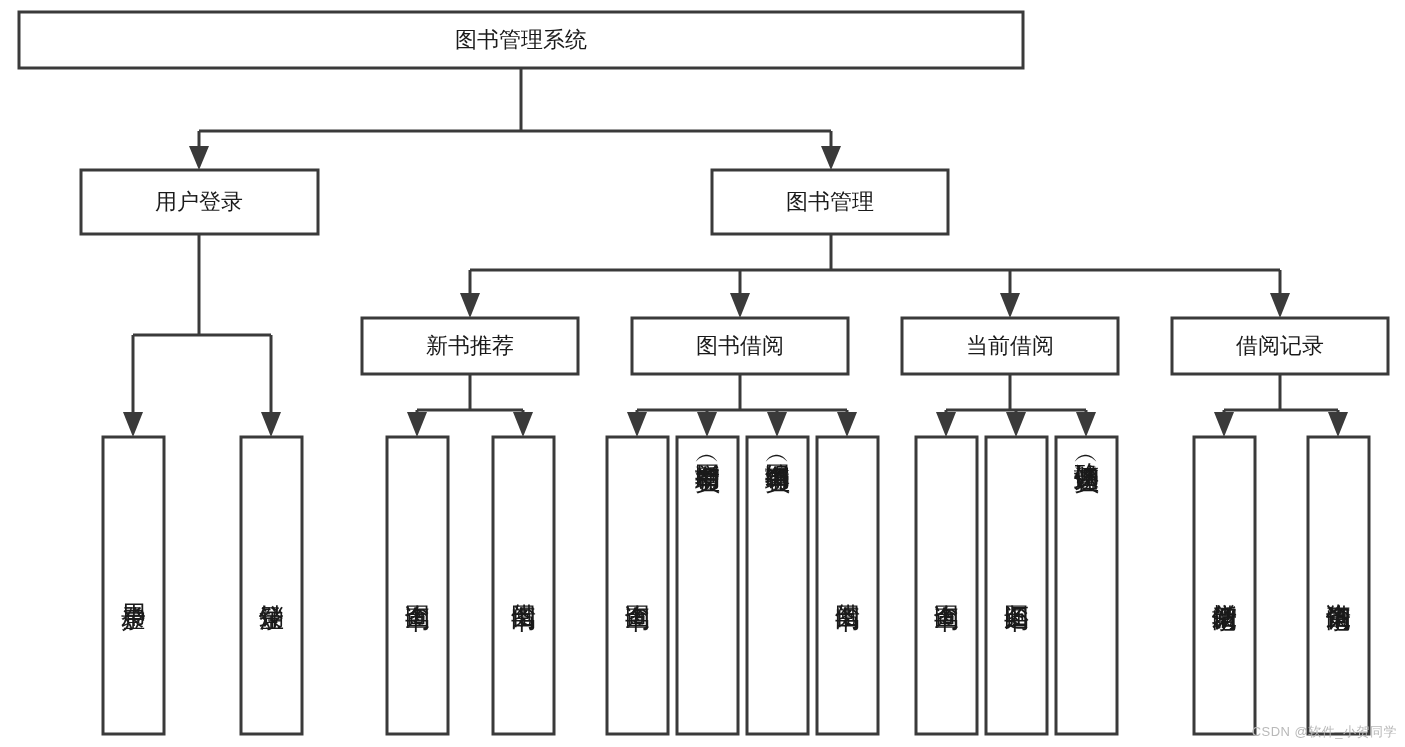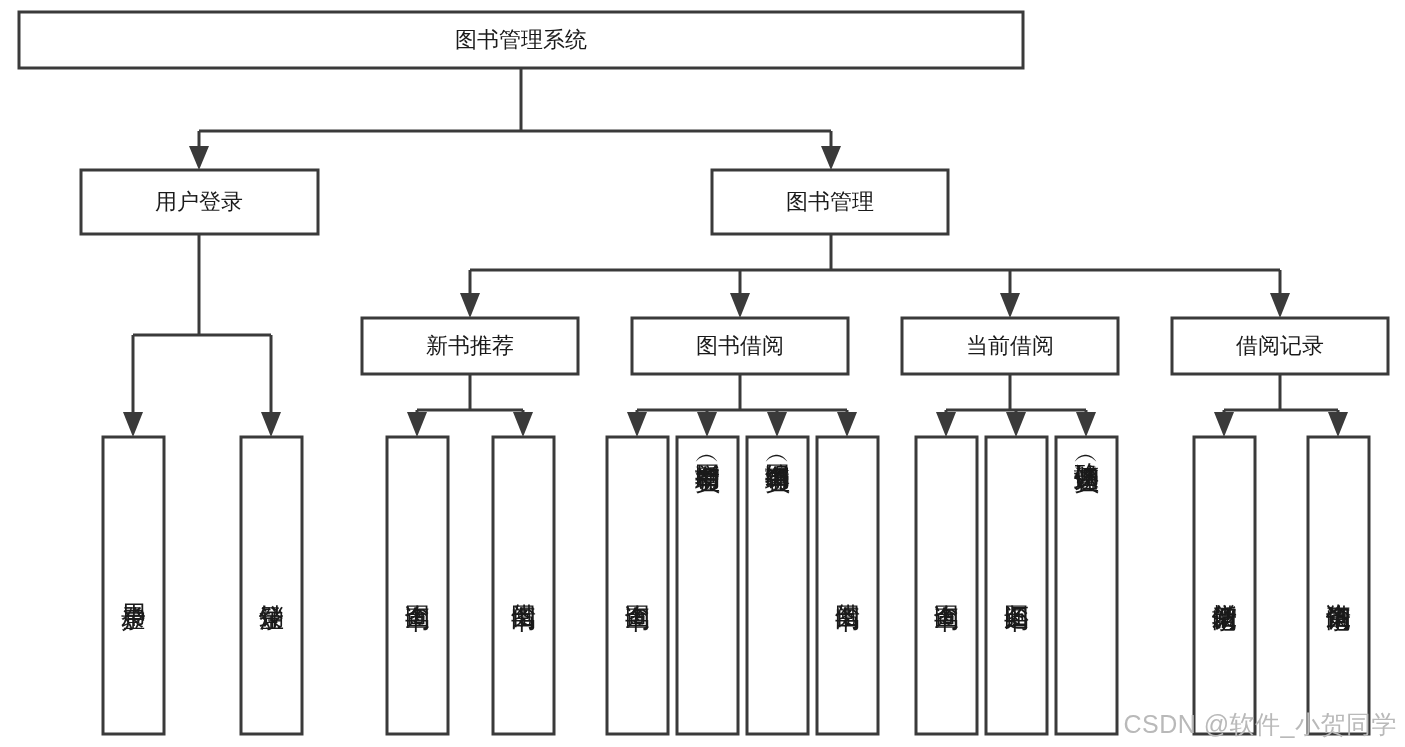--- a/index.html
+++ b/index.html
@@ -62,21 +62,21 @@
     display: flex;
     align-items: center;
     justify-content: center;
     pointer-events: none;
   }
   .watermark {
     position: absolute;
     right: 8px;
     bottom: 6px;
     font-family: "Liberation Sans", "DejaVu Sans", sans-serif;
-    font-size: 25px;
+    font-size: 13px;
     color: #b9b9b9;
     white-space: nowrap;
     letter-spacing: 0.5px;
   }
 </style>
 </head>
 <body>
 
 <div id="diagram-root">
 

